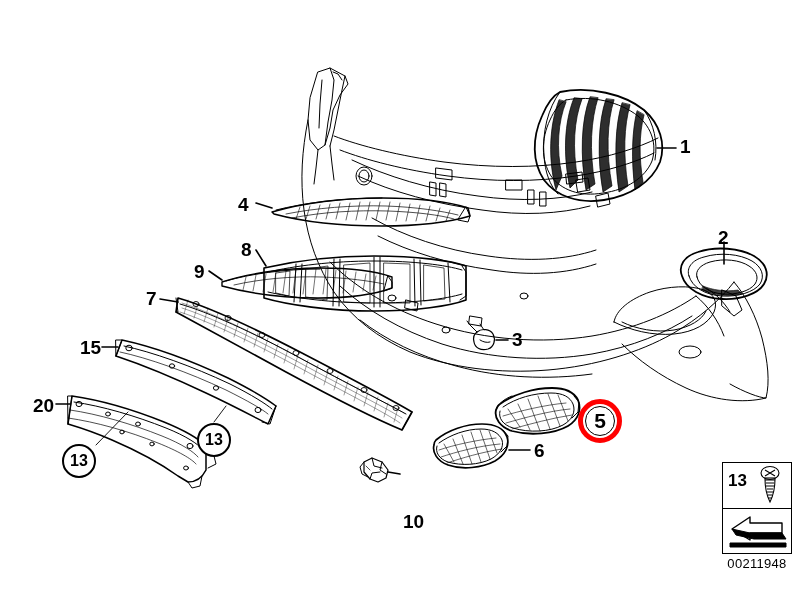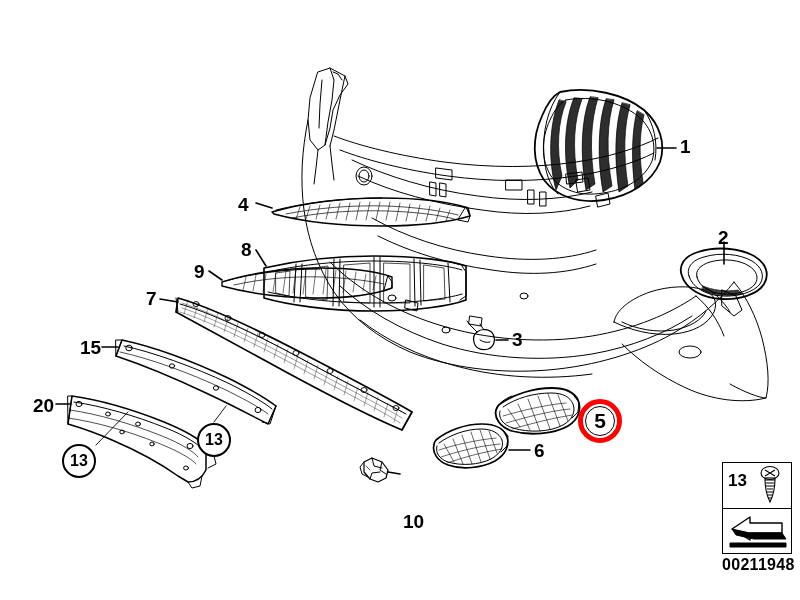--- a/index.html
+++ b/index.html
@@ -65,22 +65,22 @@
     position:absolute;left:5px;top:8px;
     font-size:17px;font-weight:bold;color:#000;
     font-family:"Liberation Sans", sans-serif;
   }
   #legend .row2{height:45px;position:relative;}
   #partnum{
     position:absolute;
     left:722px;top:556px;
     width:70px;
     text-align:center;
-    font-size:16px;
-    font-weight:bold;
+    font-size:13px;
+    font-weight:normal;
     letter-spacing:0.3px;
     color:#000;
     font-family:"Liberation Sans", sans-serif;
   }
 </style>
 </head>
 <body>
 
 <div id="stage">
 

